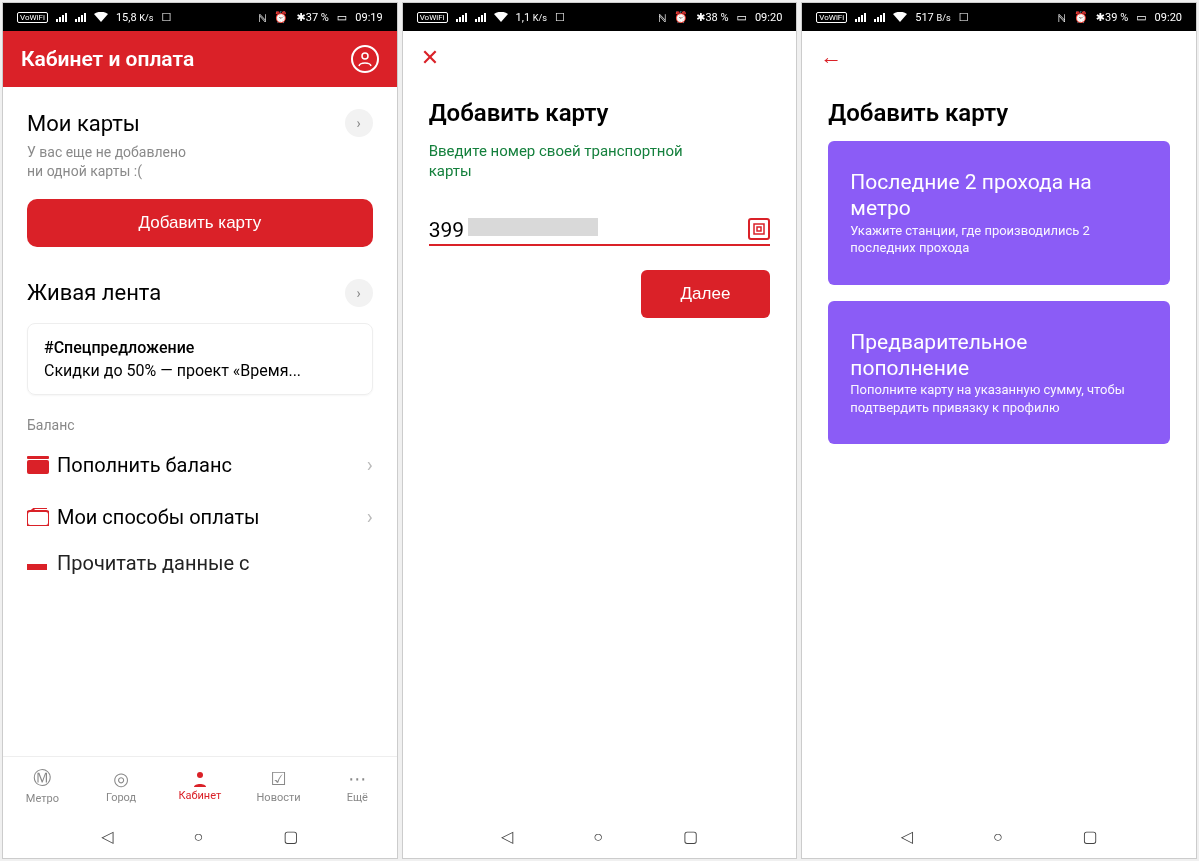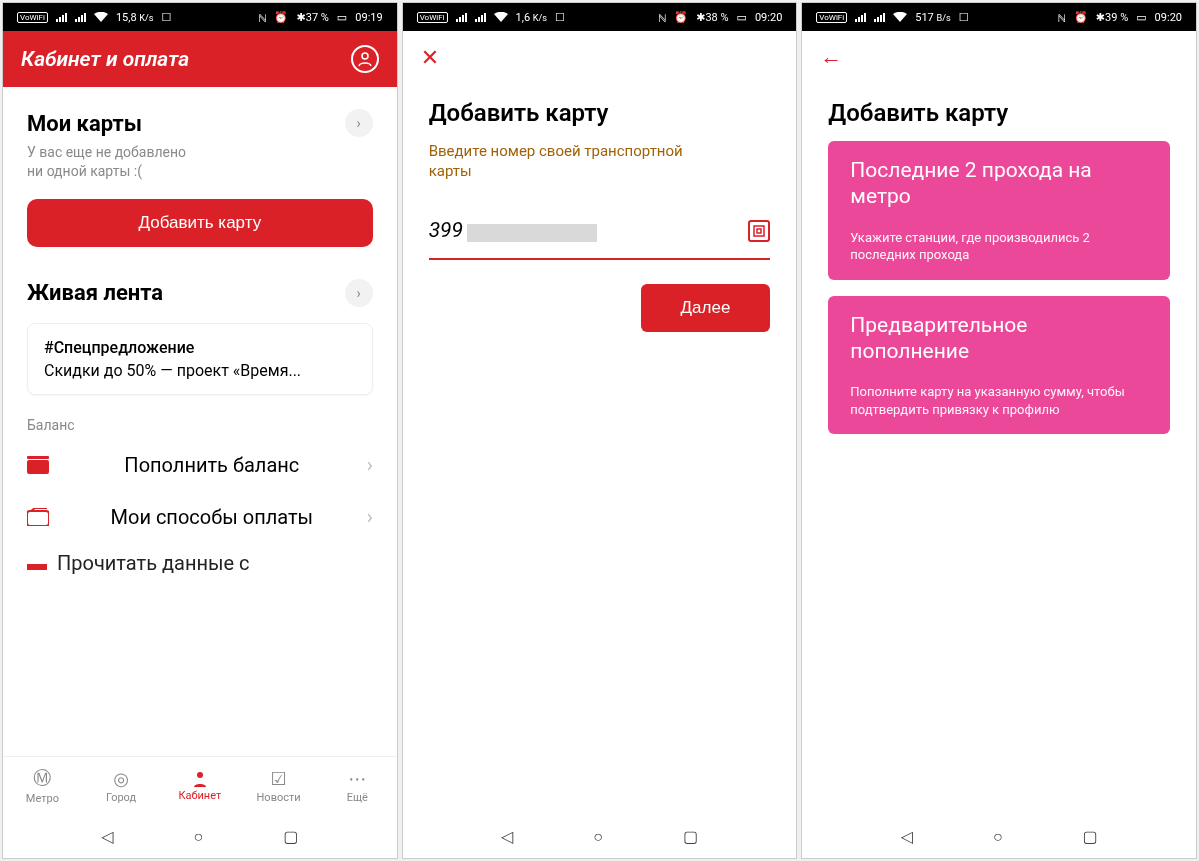--- a/index.html
+++ b/index.html
@@ -5,64 +5,64 @@
   * { box-sizing: border-box; margin: 0; padding: 0; }
   body { background: #f0f0f0; font-family: -apple-system, Roboto, sans-serif; display: flex; gap: 4px; padding: 2px; }
   .phone { width: 455px; height: 857px; background: #fff; border: 1px solid #ccc; display: flex; flex-direction: column; overflow: hidden; }
   .statusbar { background: #000; color: #fff; height: 28px; display: flex; align-items: center; justify-content: space-between; padding: 0 14px; font-size: 11px; }
   .statusbar .left, .statusbar .right { display: flex; align-items: center; gap: 8px; }
   .statusbar .sig { display: inline-flex; align-items: flex-end; gap: 1px; height: 10px; }
   .statusbar .sig i { width: 2px; background: #fff; display: block; }
   .statusbar .sig i:nth-child(1){height:3px}.statusbar .sig i:nth-child(2){height:5px}.statusbar .sig i:nth-child(3){height:7px}.statusbar .sig i:nth-child(4){height:9px}
   .vowifi { border:1px solid #fff; padding:0 2px; font-size:8px; border-radius:2px; }
   .appbar { background: #da2128; color: #fff; height: 56px; display: flex; align-items: center; padding: 0 18px; justify-content: space-between; }
-  .appbar h1 { font-size: 21px; font-weight: 600; font-style: italic; }
+  .appbar h1 { font-size: 21px; font-weight: 600; }
   .face-icon { width: 28px; height: 28px; border: 2px solid #fff; border-radius: 50%; display:flex; align-items:center; justify-content:center; font-size:14px; }
   .content { flex: 1; overflow: hidden; background: #fff; }
   .card-section { padding: 22px 24px 14px; }
   .sect-head { display: flex; justify-content: space-between; align-items: center; }
-  .sect-head h2 { font-size: 22px; font-weight: 700; }
+  .sect-head h2 { font-size: 22px; font-weight: 400; }
   .chev-circle { width: 28px; height: 28px; border-radius: 50%; background: #f2f2f2; display:flex; align-items:center; justify-content:center; color:#888; font-size:14px; }
   .sub-grey { color: #8a8a8a; font-size: 14px; margin-top: 6px; line-height: 1.35; }
   .red-btn { background: #da2128; color: #fff; border: none; border-radius: 10px; width: 100%; padding: 14px 0; font-size: 17px; margin-top: 18px; cursor:pointer; }
   .feed-item { border: 1px solid #eee; border-radius: 8px; padding: 14px 16px; margin-top: 16px; box-shadow: 0 1px 2px rgba(0,0,0,0.04); }
   .feed-item .tag { font-size: 16px; font-weight: 500; }
   .feed-item .txt { font-size: 16px; margin-top: 4px; white-space: nowrap; overflow: hidden; text-overflow: ellipsis; }
   .feed-item .date { color: #9a9a9a; font-size: 15px; margin-top: 8px; }
   .balance-label { color: #888; font-size: 14px; margin: 22px 0 6px; }
   .list-row { display: flex; align-items: center; padding: 14px 0; font-size: 20px; }
   .list-row .icon { width: 30px; color: #da2128; font-size: 20px; }
-  .list-row .label { flex: 1; text-align: center; }
+  .list-row .label { flex: 1; }
   .list-row .chev { color: #bbb; }
   .partial-row { display:flex; align-items:center; font-size:20px; padding-top:8px; color:#222;}
   .partial-row .icon{ width:30px; color:#da2128; font-size:20px;}
   .bottomnav { height: 58px; border-top: 1px solid #eee; display: flex; }
   .bottomnav .nav-item { flex: 1; display: flex; flex-direction: column; align-items: center; justify-content: center; font-size: 11px; color: #888; gap: 2px; }
   .bottomnav .nav-item.active { color: #da2128; }
   .bottomnav .nav-icon { font-size: 18px; }
   .sysnav { height: 44px; display: flex; align-items: center; justify-content: center; gap: 80px; color: #444; }
   .sysnav span { font-size: 16px; }
   
   .topbar-light { height: 52px; display: flex; align-items: center; padding: 0 18px; }
   .close-x, .back-arrow { color: #da2128; font-size: 22px; font-weight: 400; }
   .pad { padding: 8px 26px 0; }
   .page-title { font-size: 24px; font-weight: 600; margin-bottom: 14px; margin-top: 8px; }
-  .page-sub { font-size: 15px; color: #a16207; line-height: 1.35; margin-bottom: 36px; }
-  .input-row { display: flex; align-items: flex-end; border-bottom: 2px solid #da2128; padding-bottom: 16px; font-style: italic; }
+  .page-sub { font-size: 15px; color: #15803d; line-height: 1.35; margin-bottom: 36px; }
+  .input-row { display: flex; border-bottom: 2px solid #da2128; padding-bottom: 2px; }
   .input-row .value { font-size: 21px; }
   .input-row .mask { background: #d9d9d9; height: 18px; width: 130px; margin-left: 4px; }
   .nfc-icon { margin-left: auto; color: #da2128; width: 22px; height: 22px; border: 2px solid #da2128; border-radius: 3px; display:flex; align-items:center; justify-content:center; font-size:12px; }
   .card-found { background: #f4f4f4; border-radius: 6px; display: flex; align-items: center; gap: 14px; padding: 14px 16px; margin-top: 22px; }
   .card-thumb { width: 40px; height: 26px; background: linear-gradient(135deg,#4a7ba6,#6fa8d8); border-radius: 3px; position:relative; }
   .card-found .info .l1 { color: #888; font-size: 14px; }
   .card-found .info .l2 { font-size: 18px; margin-top: 2px; }
   .next-btn { background: #da2128; color: #fff; border: none; border-radius: 6px; padding: 14px 40px; font-size: 17px; margin-top: 24px; float: right; cursor:pointer; }
-  .option-card { background: #ec4899; color: #fff; border-radius: 6px; padding: 16px 22px; margin-bottom: 16px; }
+  .option-card { background: #8b5cf6; color: #fff; border-radius: 6px; padding: 28px 22px; margin-bottom: 16px; }
   .option-card .ot { font-size: 21px; font-weight: 400; line-height: 1.25; }
-  .option-card .od { font-size: 13px; margin-top: 19px; line-height: 1.35; opacity: 0.95; }
+  .option-card .od { font-size: 13px; margin-top: 0; line-height: 1.35; opacity: 0.95; }
   svg { display: block; }
 </style>
 </head>
 <body>
 
 <div class="phone">
   <div class="statusbar">
     <div class="left">
       <span class="vowifi">VoWiFi</span>
       <span class="sig">
@@ -201,21 +201,21 @@
           <i></i>
           <i></i>
           <i></i>
           <i></i>
         </span>
       <span>
           <svg width="14" height="10" viewBox="0 0 14 10">
             <path d="M7 10L0 2C4 -1 10 -1 14 2Z" fill="#fff"></path>
           </svg>
         </span>
-      <span><span>1,6</span> <small>K/s</small></span>
+      <span><span>1,1</span> <small>K/s</small></span>
       <span>☐</span>
     </div>
     <div class="right">
       <span>ℕ</span>
       <span>⏰</span>
       <span>✱<span>38 %</span></span>
       <span>▭</span>
       <span>09:20</span>
     </div>
   </div>

